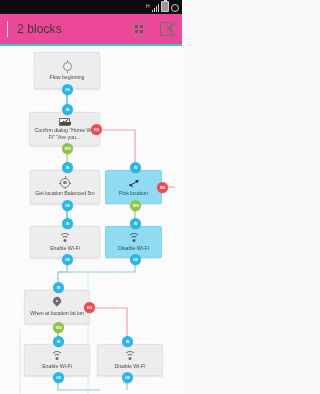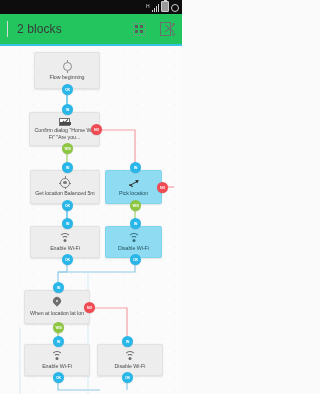--- a/index.html
+++ b/index.html
@@ -25,21 +25,21 @@
   .sb-sig i:nth-child(2){height:4px}
   .sb-sig i:nth-child(3){height:6px}
   .sb-sig i:nth-child(4){height:8px}
   .sb-bat{width:6px;height:9px;border:1px solid #cfcfcf;border-radius:1px;position:relative;background:#9a9a9a;}
   .sb-bat:after{content:"";position:absolute;left:1.5px;top:-2px;width:3px;height:1.5px;background:#cfcfcf;}
   .sb-dot{width:8px;height:8px;border-radius:50%;border:1.5px solid #cfcfcf;box-sizing:border-box;}
 
   
   .toolbar{
     position:absolute;left:0;top:14px;width:182px;height:30px;
-    background:#22c55e;display:flex;align-items:center;box-sizing:border-box;justify-content:flex-end;
+    background:#ec4899;display:flex;align-items:center;box-sizing:border-box;justify-content:flex-end;
   }
   .tb-divider{width:1px;height:16px;background:#d8d8d8;margin-left:7px;}
   .tb-title{
     font-size:12px;color:#3a3a3a;margin-left:9px;flex:1;
     white-space:nowrap;letter-spacing:0.1px;
   }
   .tb-btn{
     width:26px;height:26px;display:flex;align-items:center;justify-content:center;
     margin-right:2px;
   }

